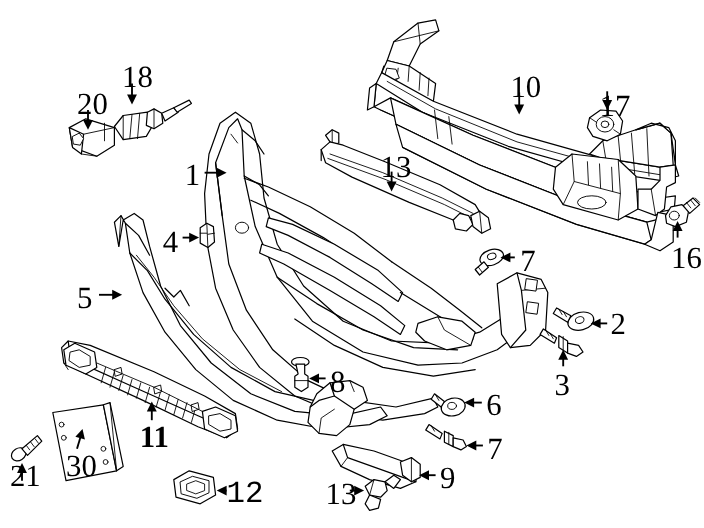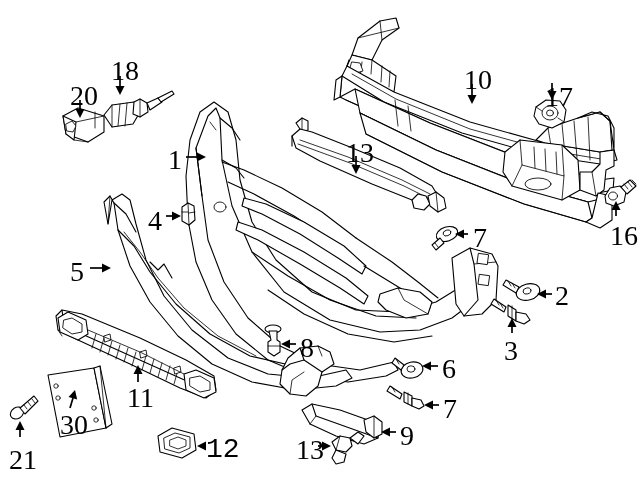--- a/index.html
+++ b/index.html
@@ -424,25 +424,25 @@
   <div class="callout-label" style="left:168px; top:146px;">1</div>
   <div class="callout-label" style="left:555px; top:282px;">2</div>
   <div class="callout-label" style="left:504px; top:337px;">3</div>
   <div class="callout-label" style="left:148px; top:207px;">4</div>
   <div class="callout-label" style="left:70px; top:258px;">5</div>
   <div class="callout-label" style="left:442px; top:355px;">6</div>
   <div class="callout-label" style="left:443px; top:395px;">7</div>
   <div class="callout-label" style="left:300px; top:334px;">8</div>
   <div class="callout-label" style="left:400px; top:422px;">9</div>
   <div class="callout-label" style="left:296px; top:436px;">13</div>
-  <div class="callout-label" style="left:127px; top:384px;">11</div>
+  <div class="callout-label" style="left:127px; top:384px;font-weight:bold;">11</div>
   <div class="callout-label" style="left:206px; top:436px;font-family:Liberation Mono, monospace;">12</div>
   <div class="callout-label" style="left:346px; top:139px;">13</div>
   <div class="callout-label" style="left:473px; top:224px;">7</div>
   <div class="callout-label" style="left:464px; top:66px;">10</div>
   <div class="callout-label" style="left:610px; top:222px;text-align:right;">16</div>
   <div class="callout-label" style="left:545px; top:83px;">17</div>
   <div class="callout-label" style="left:111px; top:57px;">18</div>
   <div class="callout-label" style="left:70px; top:82px;">20</div>
   <div class="callout-label" style="left:60px; top:411px;">30</div>
-  <div class="callout-label" style="left:9px; top:420px;margin-top:26px;">21</div>
+  <div class="callout-label" style="left:9px; top:420px;">21</div>
 
 </div>
 
 </body></html>

